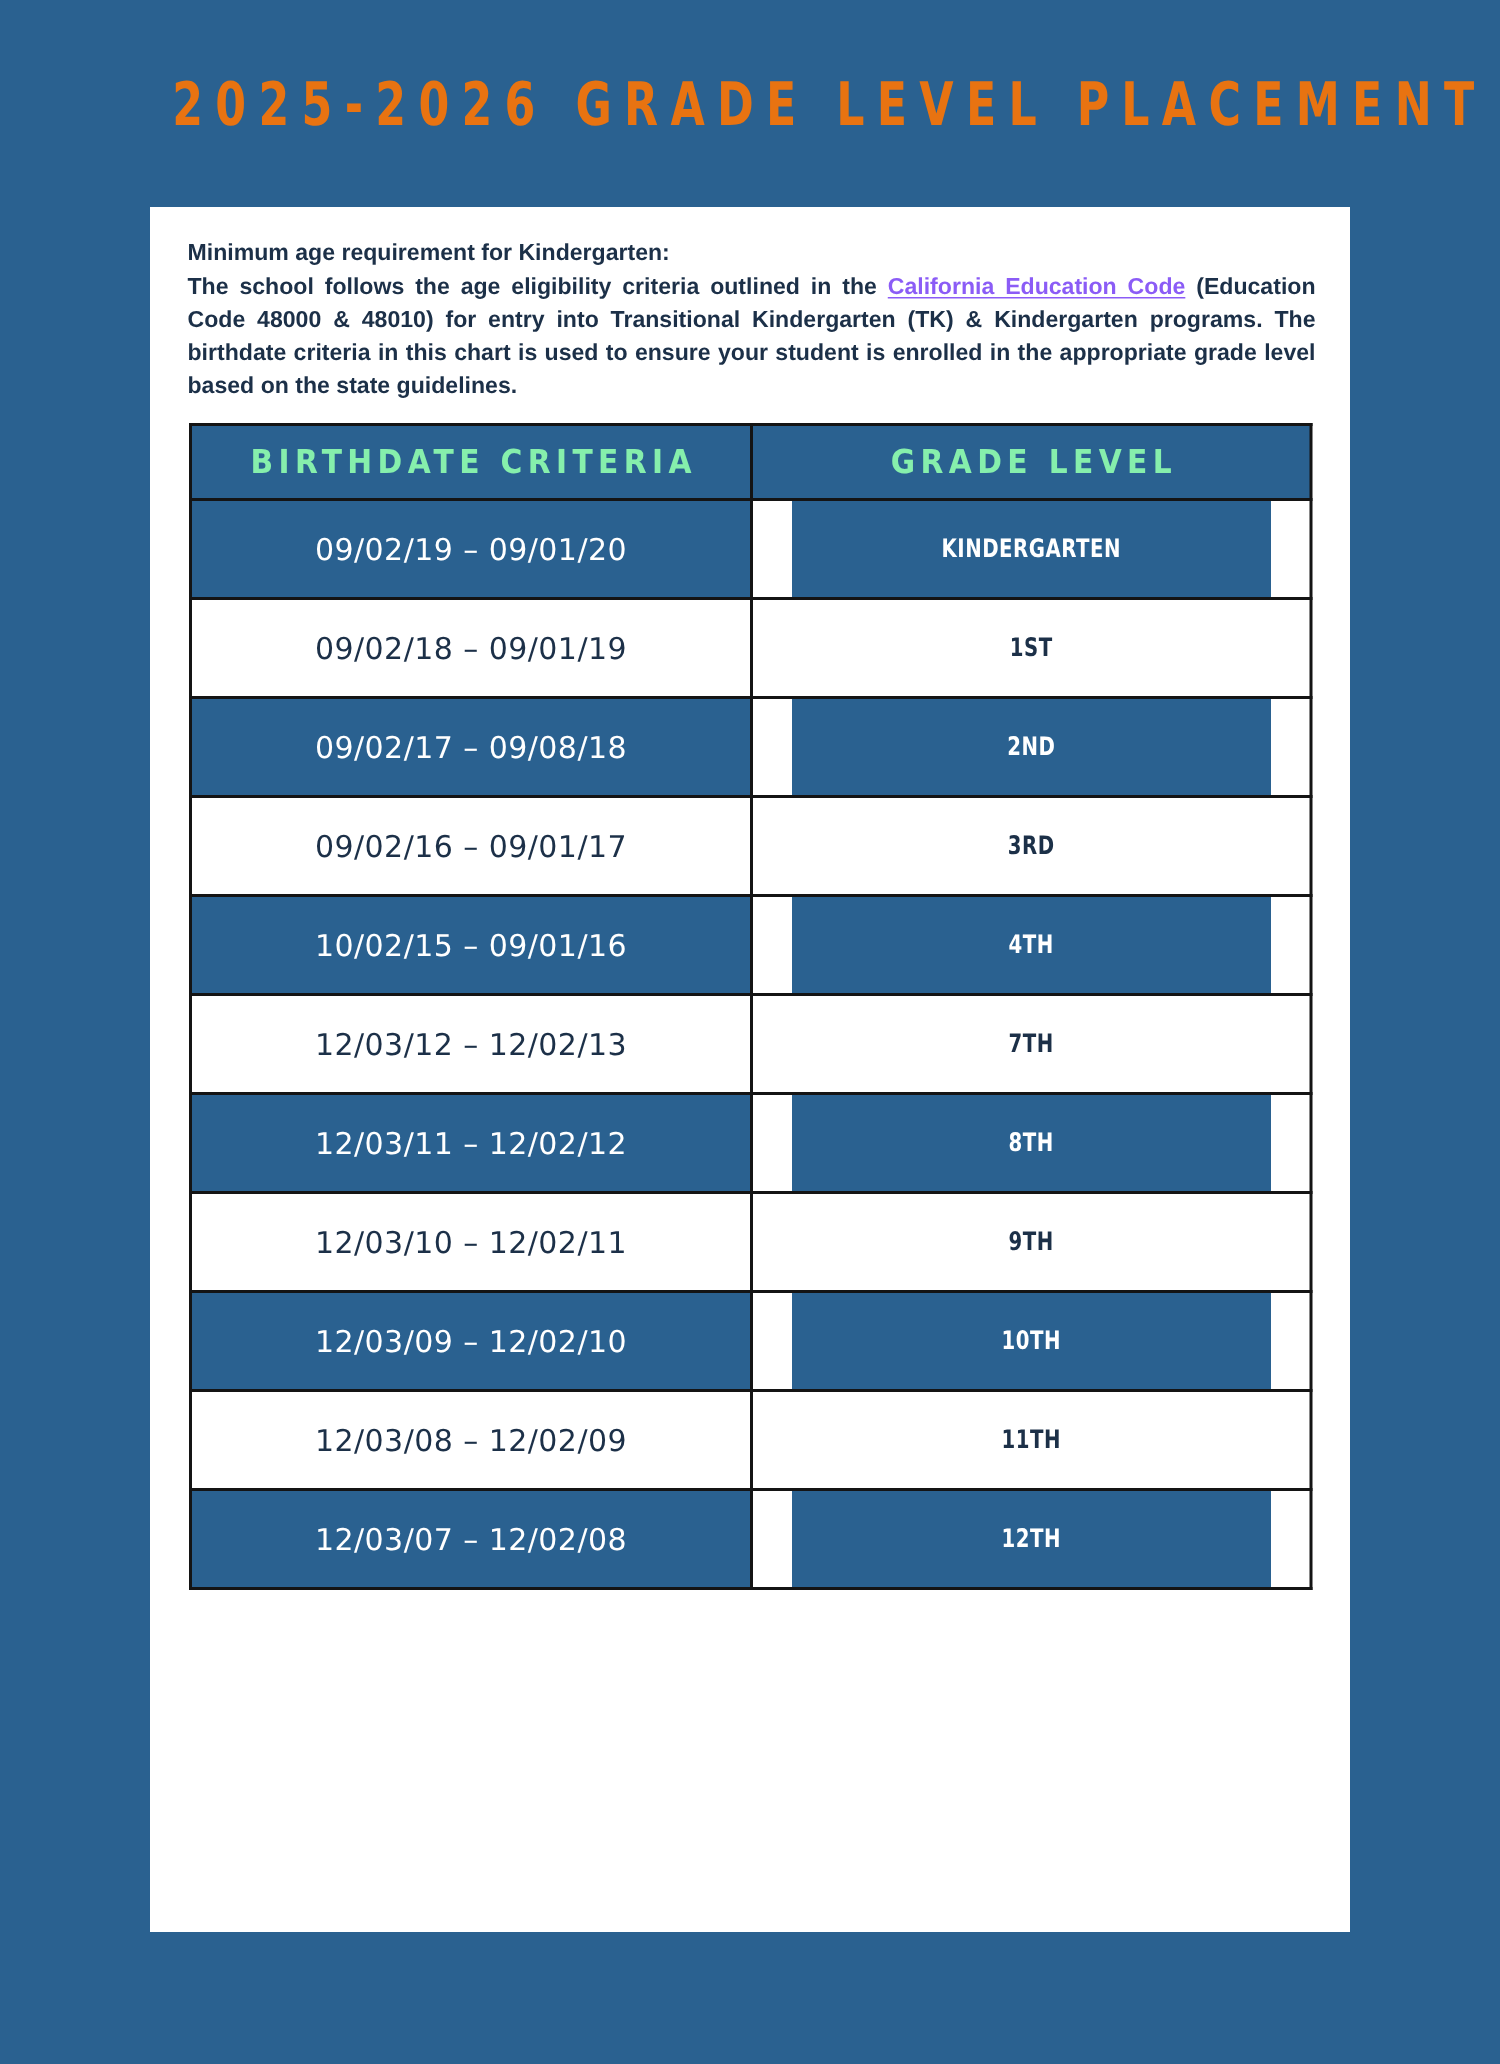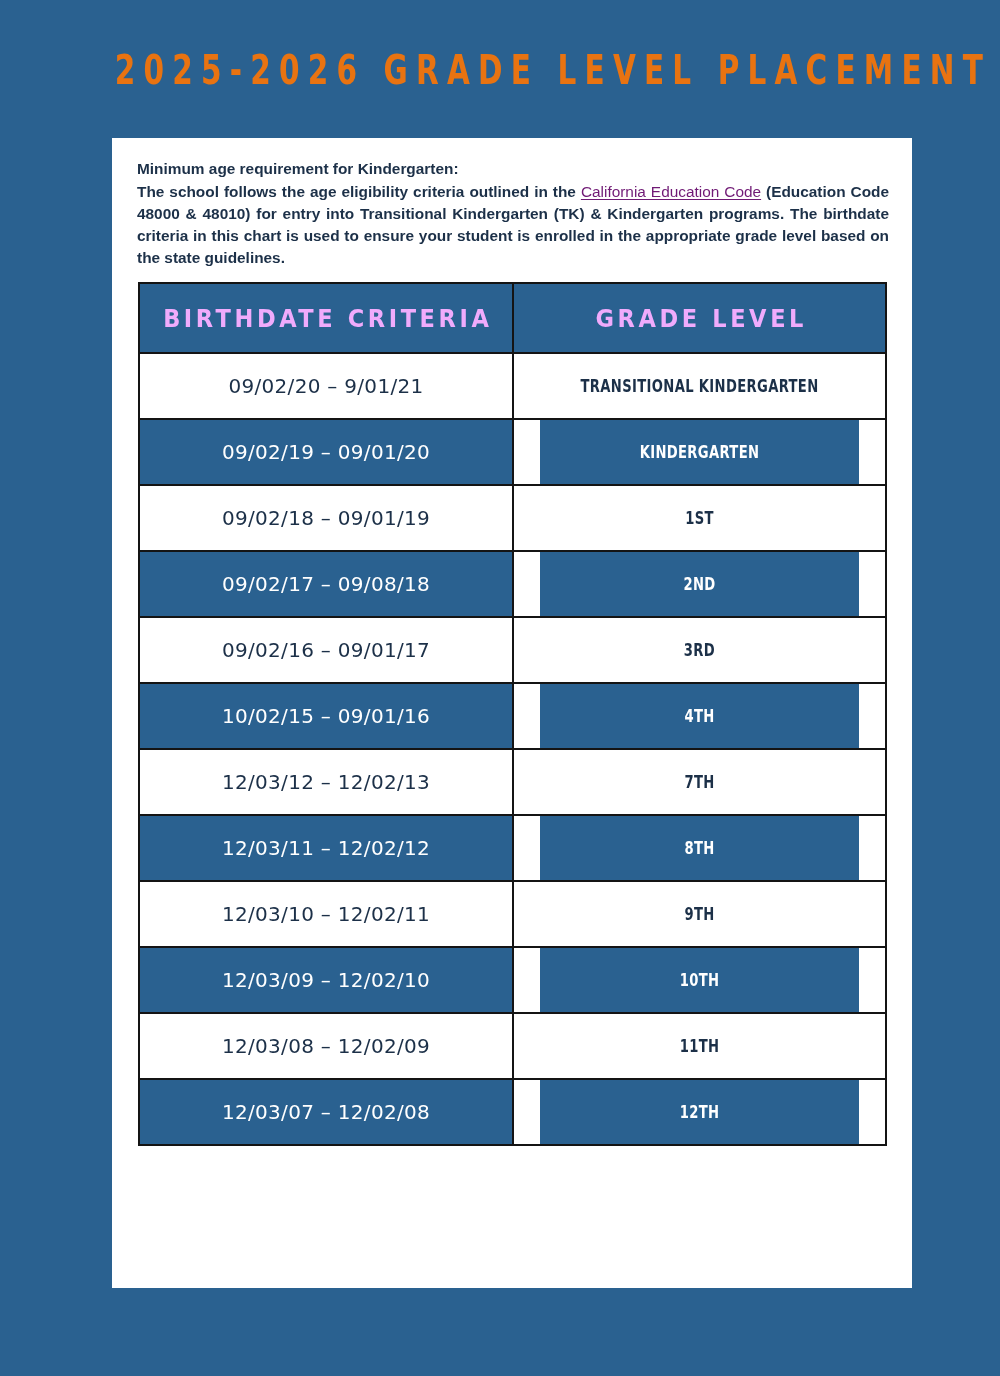--- a/index.html
+++ b/index.html
@@ -40,21 +40,21 @@
     letter-spacing: 10px;
     line-height: 48px;
     white-space: nowrap;
     transform: scaleX(0.82);
     transform-origin: center center;
   }
 
   
   #card {
     position: absolute;
-    left: 112px;
+    left: 100px;
     top: 138px;
     width: 800px;
     height: 1150px;
     background: #ffffff;
     padding-left: 28px;
   }
 
   
   #intro {
     position: absolute;
@@ -73,24 +73,24 @@
     margin-bottom: 1px;
   }
 
   #intro-body {
     display: block;
     text-align: justify;
     text-justify: inter-word;
   }
 
   #intro-body .link {
-    font-weight: normal;
+    font-weight: bold;
     text-decoration: underline;
     text-underline-offset: 2px;
-    color: #701a75;
+    color: #8b5cf6;
     cursor: pointer;
   }
 
   
   #grade-table {
     position: absolute;
     left: 26px;
     top: 144px;
     width: 747px;
     border-collapse: collapse;
@@ -102,25 +102,25 @@
 
   #grade-table th,
   #grade-table td {
     border: 2.5px solid #141414;
     text-align: center;
     vertical-align: middle;
     padding: 0;
   }
 
   #grade-table thead th {
-    height: 70px;
+    height: 50px;
     background: #2a6190;
-    color: #f0abfc;
+    color: #86efac;
     font-family: "DejaVu Sans Condensed", "Liberation Sans Narrow", "Liberation Sans", sans-serif;
-    font-size: 25px;
+    font-size: 22px;
     font-weight: bold;
     letter-spacing: 3.6px;
     text-indent: 3.6px;
   }
 
   #grade-table tbody tr { height: 66px; }
 
   #grade-table tbody tr.blue td { background: #2a6190; }
   #grade-table tbody tr.white td { background: #ffffff; }
 
@@ -166,24 +166,20 @@
         <col class="c1">
         <col class="c2">
       </colgroup>
       <thead>
         <tr>
           <th>BIRTHDATE CRITERIA</th>
           <th>GRADE LEVEL</th>
         </tr>
       </thead>
       <tbody id="table-body">
-          <tr class="white">
-            <td class="date-cell">09/02/20 – 9/01/21</td>
-            <td class="grade-cell">TRANSITIONAL KINDERGARTEN</td>
-          </tr>
           <tr class="blue">
             <td class="date-cell">09/02/19 – 09/01/20</td>
             <td class="grade-cell">KINDERGARTEN</td>
           </tr>
           <tr class="white">
             <td class="date-cell">09/02/18 – 09/01/19</td>
             <td class="grade-cell">1ST</td>
           </tr>
           <tr class="blue">
             <td class="date-cell">09/02/17 – 09/08/18</td>

